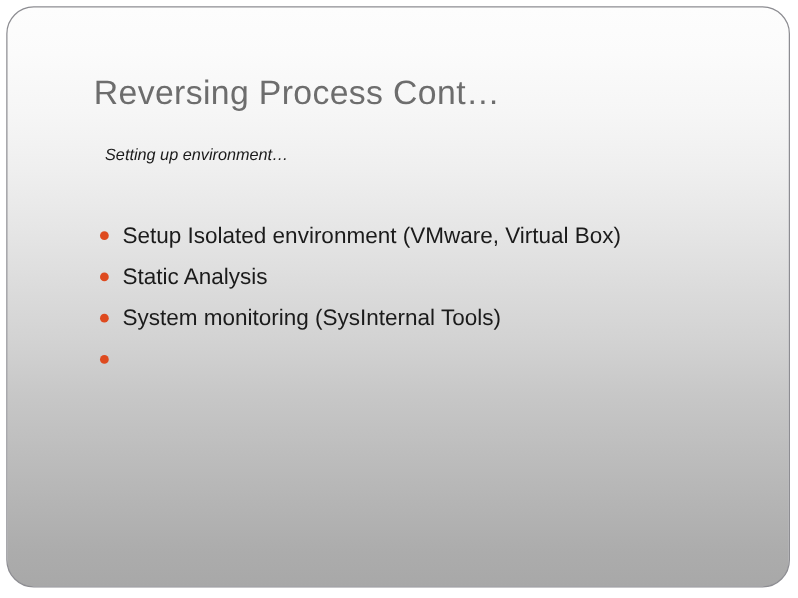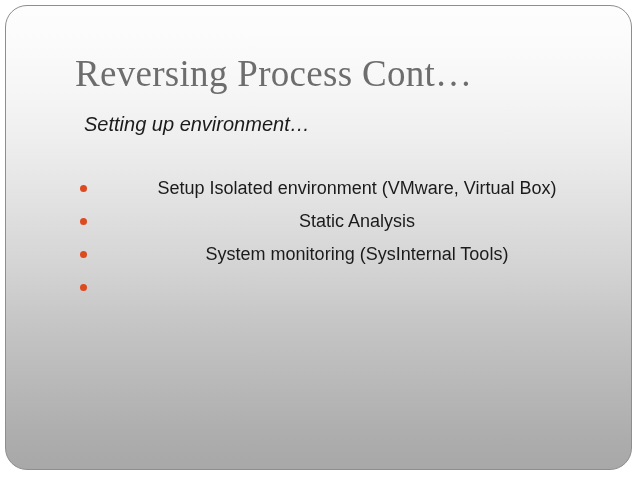--- a/index.html
+++ b/index.html
@@ -47,51 +47,50 @@
       #b3b3b3  87%,
       #acacac  94%,
       #a8a8a8 100%);
     overflow: hidden;
   }
 
   .title {
     position: absolute;
     left: 69px;
     top: 48px;
-    font-family: Liberation Serif, serif;
-    font-size: 37px;
+    font-family: Liberation Sans, sans-serif;
+    font-size: 27px;
     line-height: 40px;
     font-weight: 400;
     color: #6d6d6d;
     letter-spacing: 0.3px;
     white-space: nowrap;
   }
 
   .subtitle {
     position: absolute;
     left: 78px;
     top: 106px;
     font-family: "Liberation Sans", sans-serif;
     font-style: italic;
-    font-size: 20px;
+    font-size: 13px;
     line-height: 24px;
     font-weight: 400;
     color: #1b1b1b;
     white-space: nowrap;
   }
 
   .bullet-list {
     position: absolute;
     left: 70px;
     top: 170px;
     width: 540px;
     margin: 0;
     padding: 0;
     list-style: none;
-    text-align: center;
   }
 
   .bullet-item {
     position: relative;
     padding-left: 22px;
     margin: 0 0 9px 0;
     font-size: 18px;
     line-height: 24px;
     color: #1b1b1b;
     white-space: nowrap;

